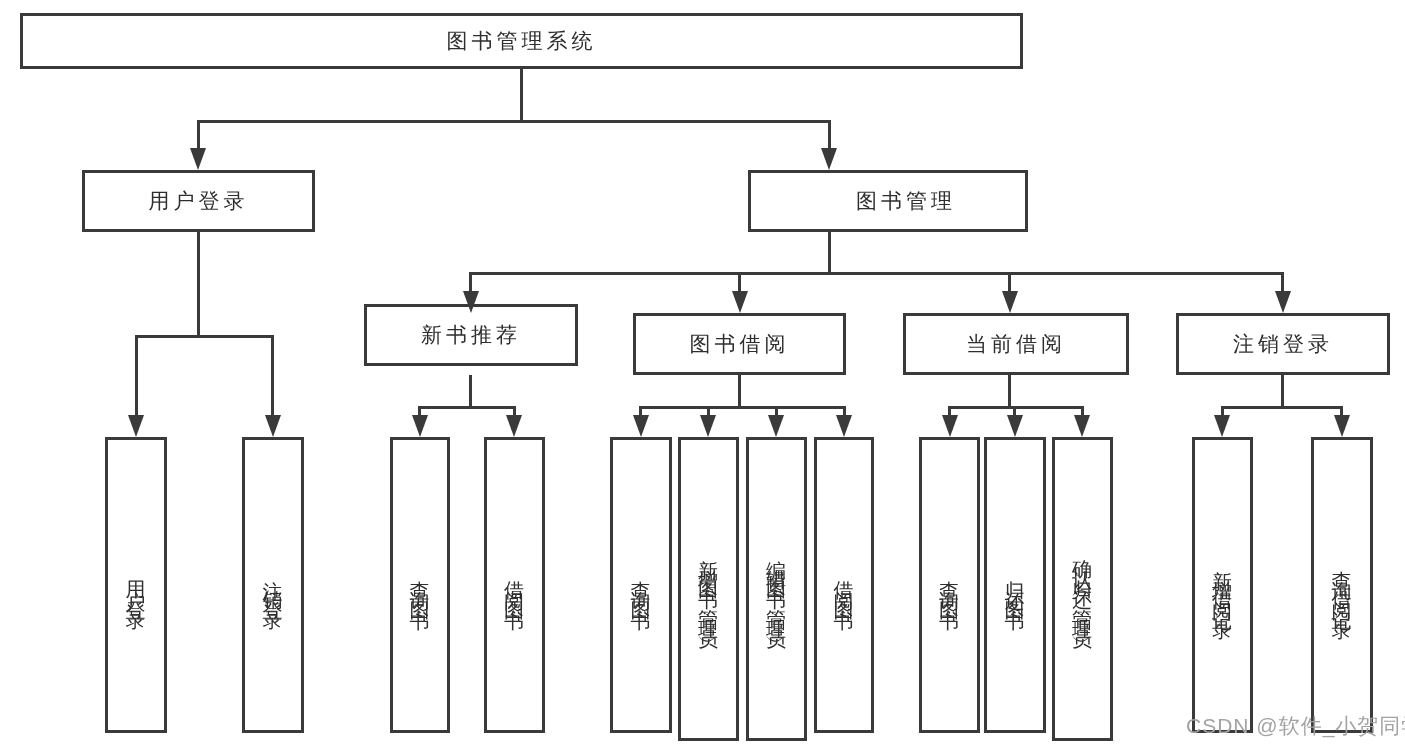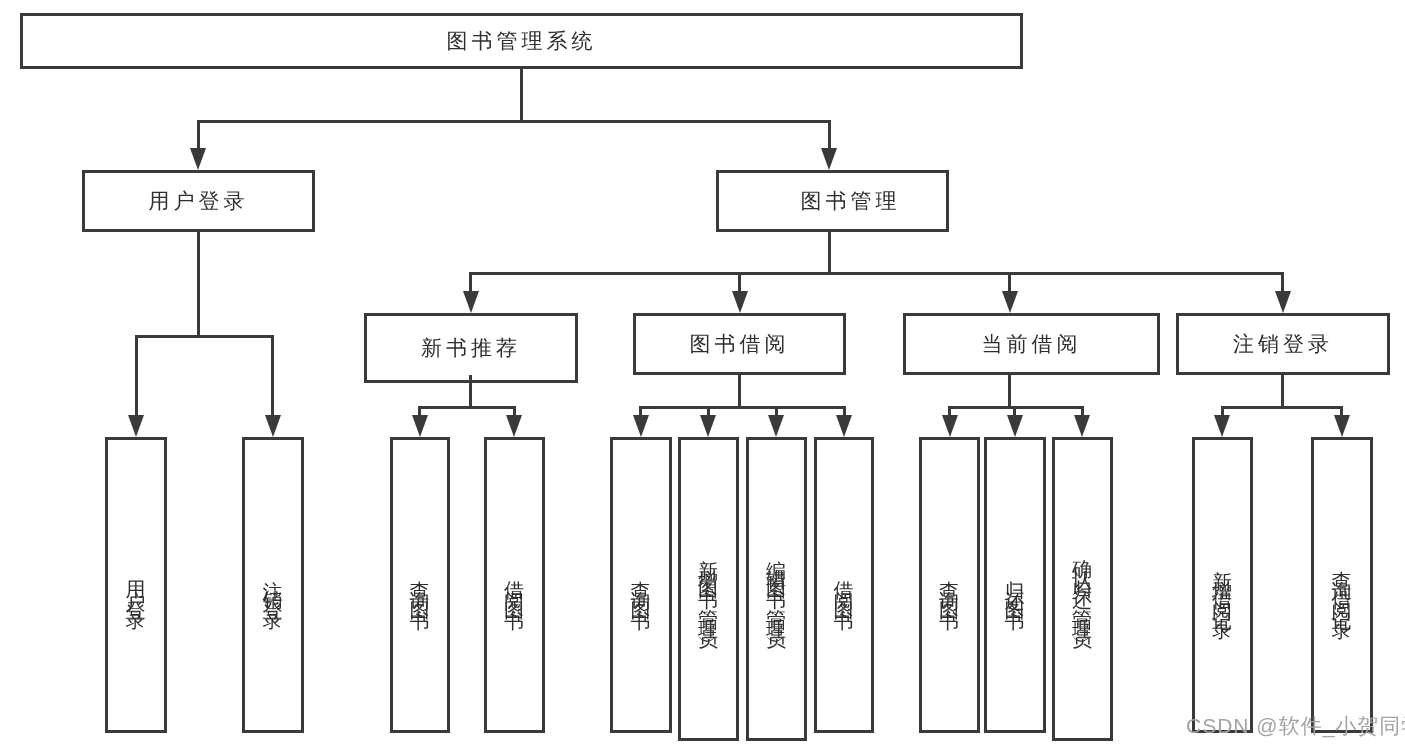--- a/index.html
+++ b/index.html
@@ -62,31 +62,31 @@
 
 <div class="stage">
 
   <div class="box hbox" style="left:20px;top:13px;width:1003px;height:56px;">
     <span>图书管理系统</span>
   </div>
 
   <div class="box hbox" style="left:82px;top:170px;width:233px;height:62px;">
     <span>用户登录</span>
   </div>
-  <div class="box hbox" style="left:716px;top:170px;width:233px;height:62px;padding-left:36px;">
+  <div class="box hbox" style="left:748px;top:170px;width:280px;height:62px;padding-left:36px;">
     <span>图书管理</span>
   </div>
 
-  <div class="box hbox" style="left:364px;top:313px;width:214px;height:70px;">
+  <div class="box hbox" style="left:364px;top:304px;width:214px;height:62px;">
     <span>新书推荐</span>
   </div>
   <div class="box hbox" style="left:633px;top:313px;width:213px;height:62px;">
     <span>图书借阅</span>
   </div>
-  <div class="box hbox" style="left:903px;top:313px;width:257px;height:62px;">
+  <div class="box hbox" style="left:903px;top:313px;width:226px;height:62px;">
     <span>当前借阅</span>
   </div>
   <div class="box hbox" style="left:1176px;top:313px;width:214px;height:62px;">
     <span>注销登录</span>
   </div>
 
   <div class="box leaf" style="left:105px;top:437px;width:62px;height:296px;">
     <span>用户登录</span>
   </div>
   <div class="box leaf" style="left:242px;top:437px;width:62px;height:296px;">

